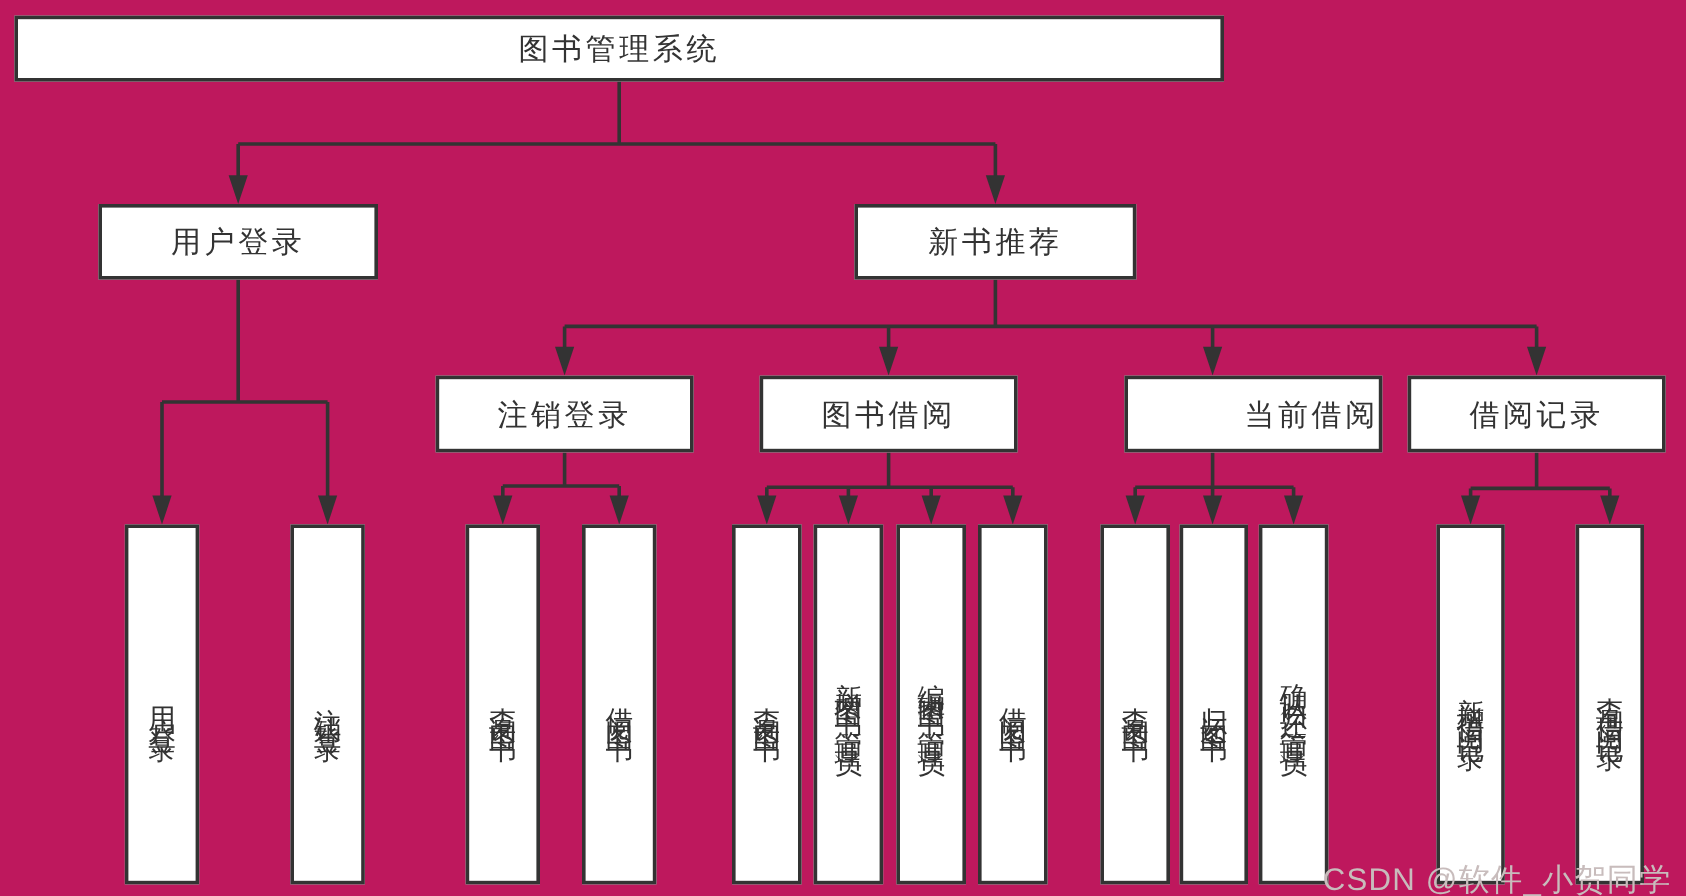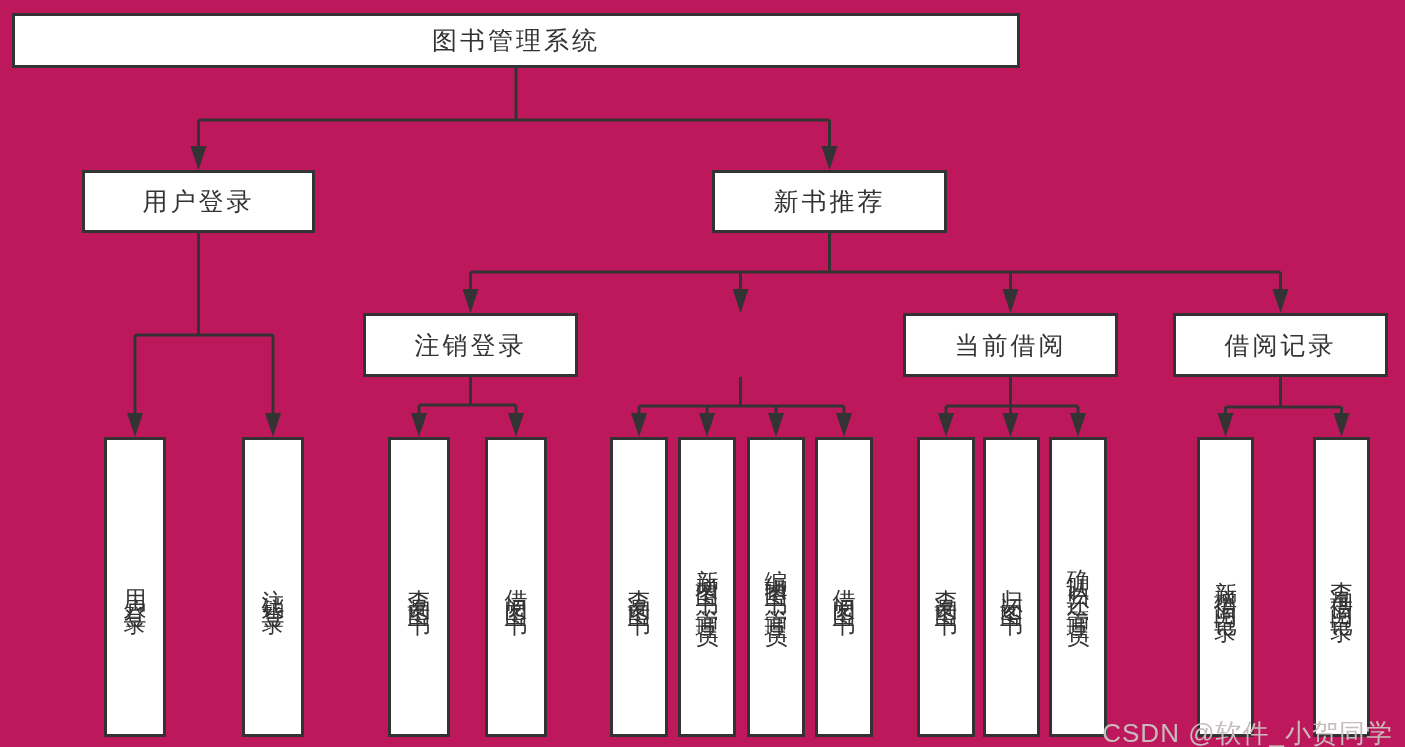--- a/index.html
+++ b/index.html
@@ -97,21 +97,24 @@
   <div class="box" style="left:82px; top:170px; width:233px; height:63px;">
     <span class="hlabel">用户登录</span>
   </div>
   <div class="box" style="left:712px; top:170px; width:235px; height:63px;">
     <span class="hlabel">新书推荐</span>
   </div>
 
   <div class="box" style="left:363px; top:313px; width:215px; height:64px;">
     <span class="hlabel">注销登录</span>
   </div>
-  <div class="box" style="left:903px; top:313px; width:215px; height:64px;">
+  <div class="box" style="left:633px; top:313px; width:215px; height:64px;">
+    <span class="hlabel">图书借阅</span>
+  </div>
+  <div class="box" style="left:937px; top:313px; width:215px; height:64px;justify-content:flex-end;">
     <span class="hlabel">当前借阅</span>
   </div>
   <div class="box" style="left:1173px; top:313px; width:215px; height:64px;">
     <span class="hlabel">借阅记录</span>
   </div>
 
   <div class="box" style="left:104px; top:437px; width:62px; height:300px;">
     <span class="vtext">用户登录</span>
   </div>
   <div class="box" style="left:242px; top:437px; width:62px; height:300px;">

